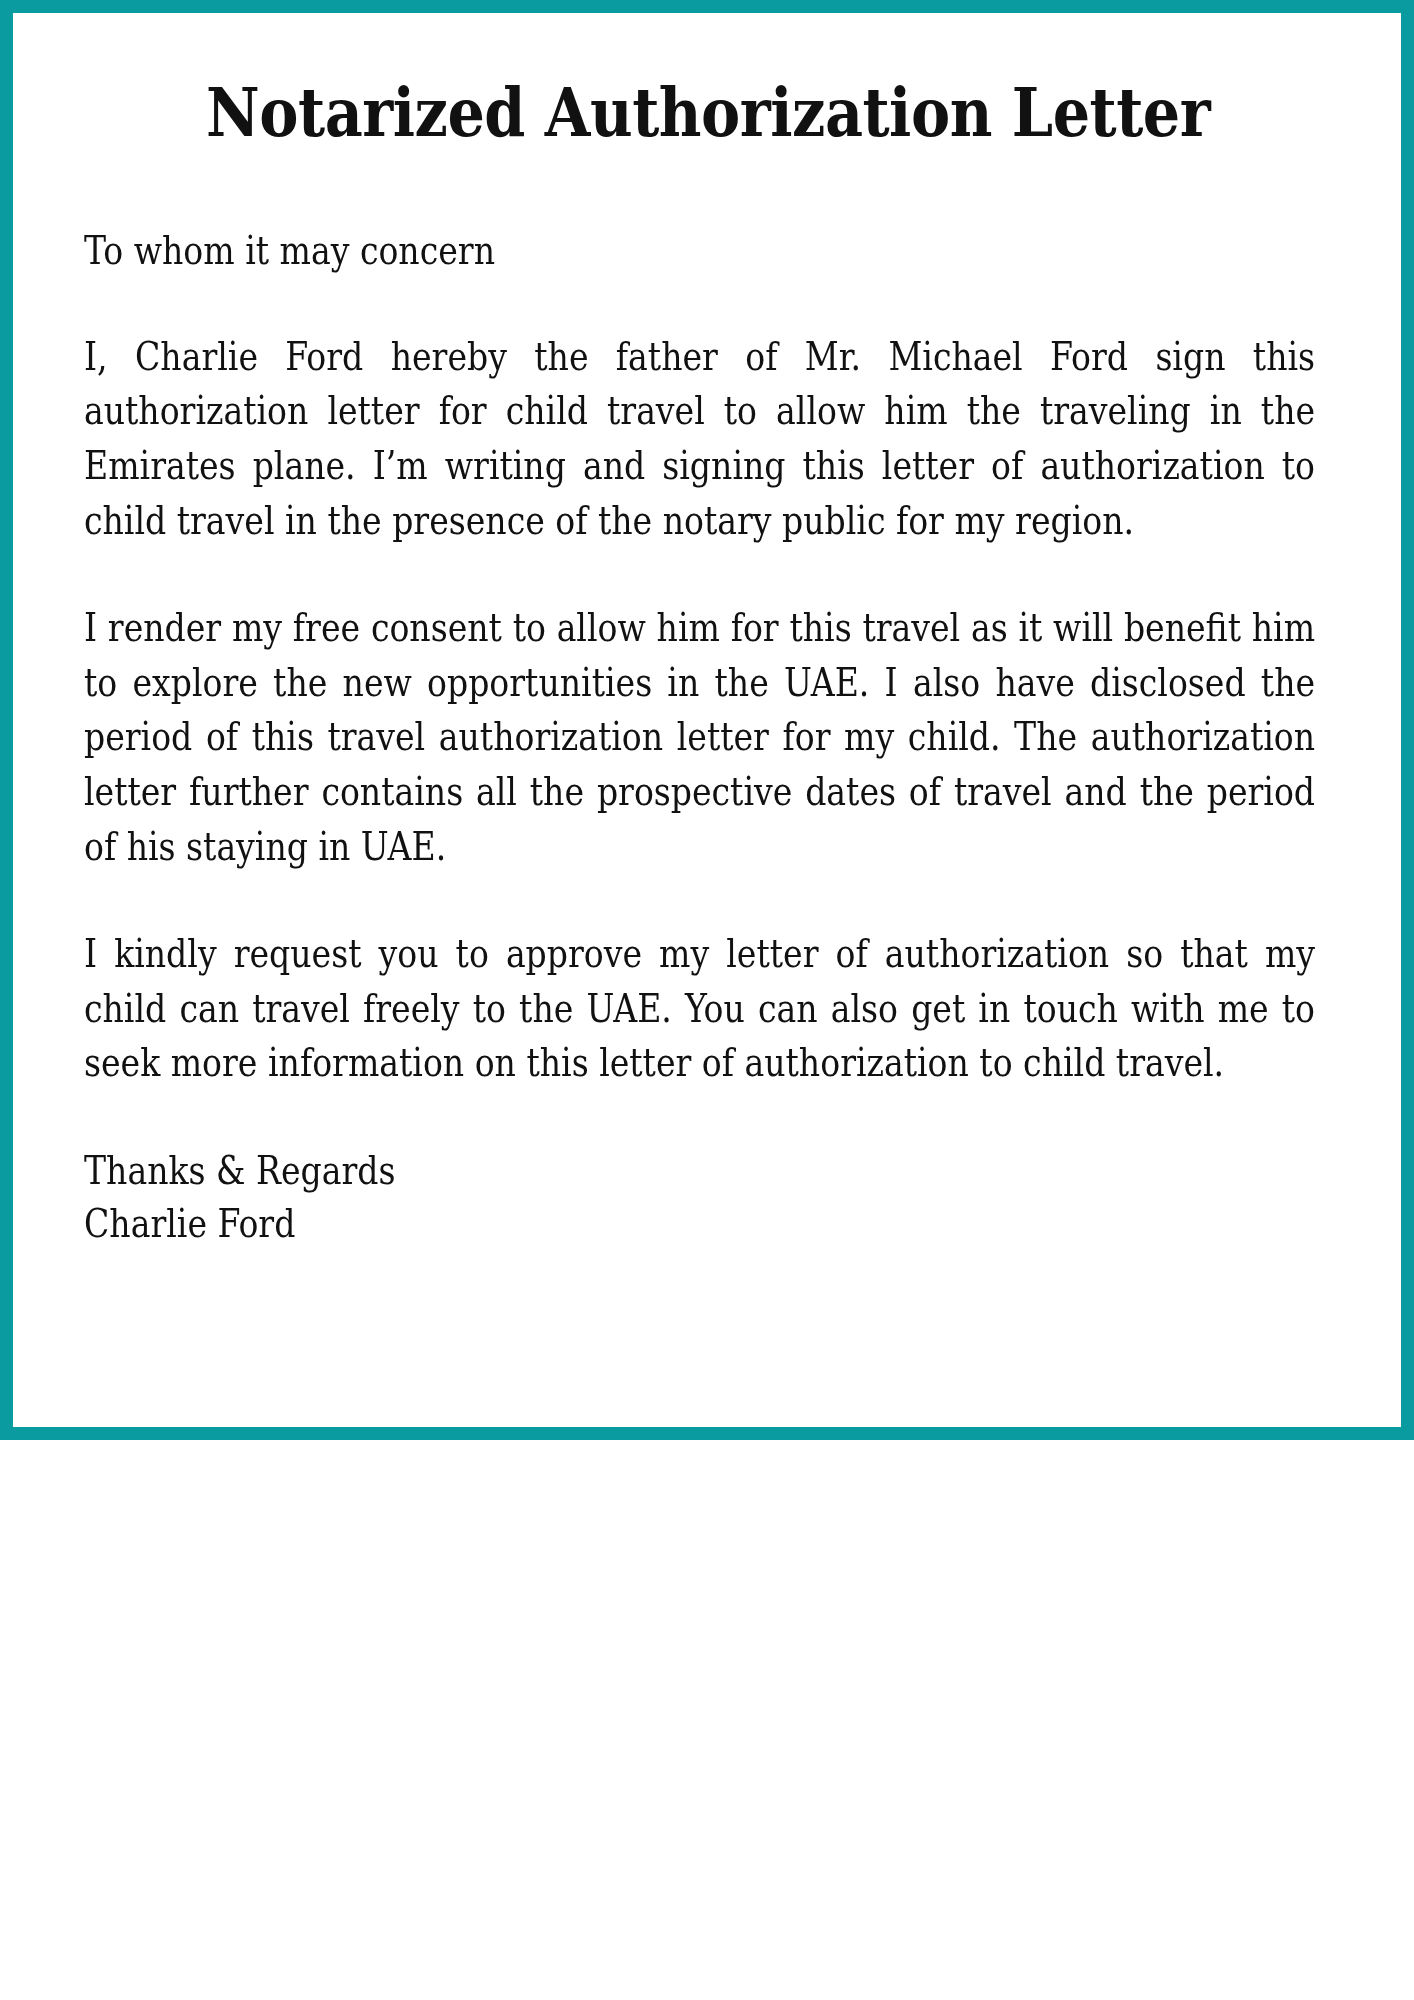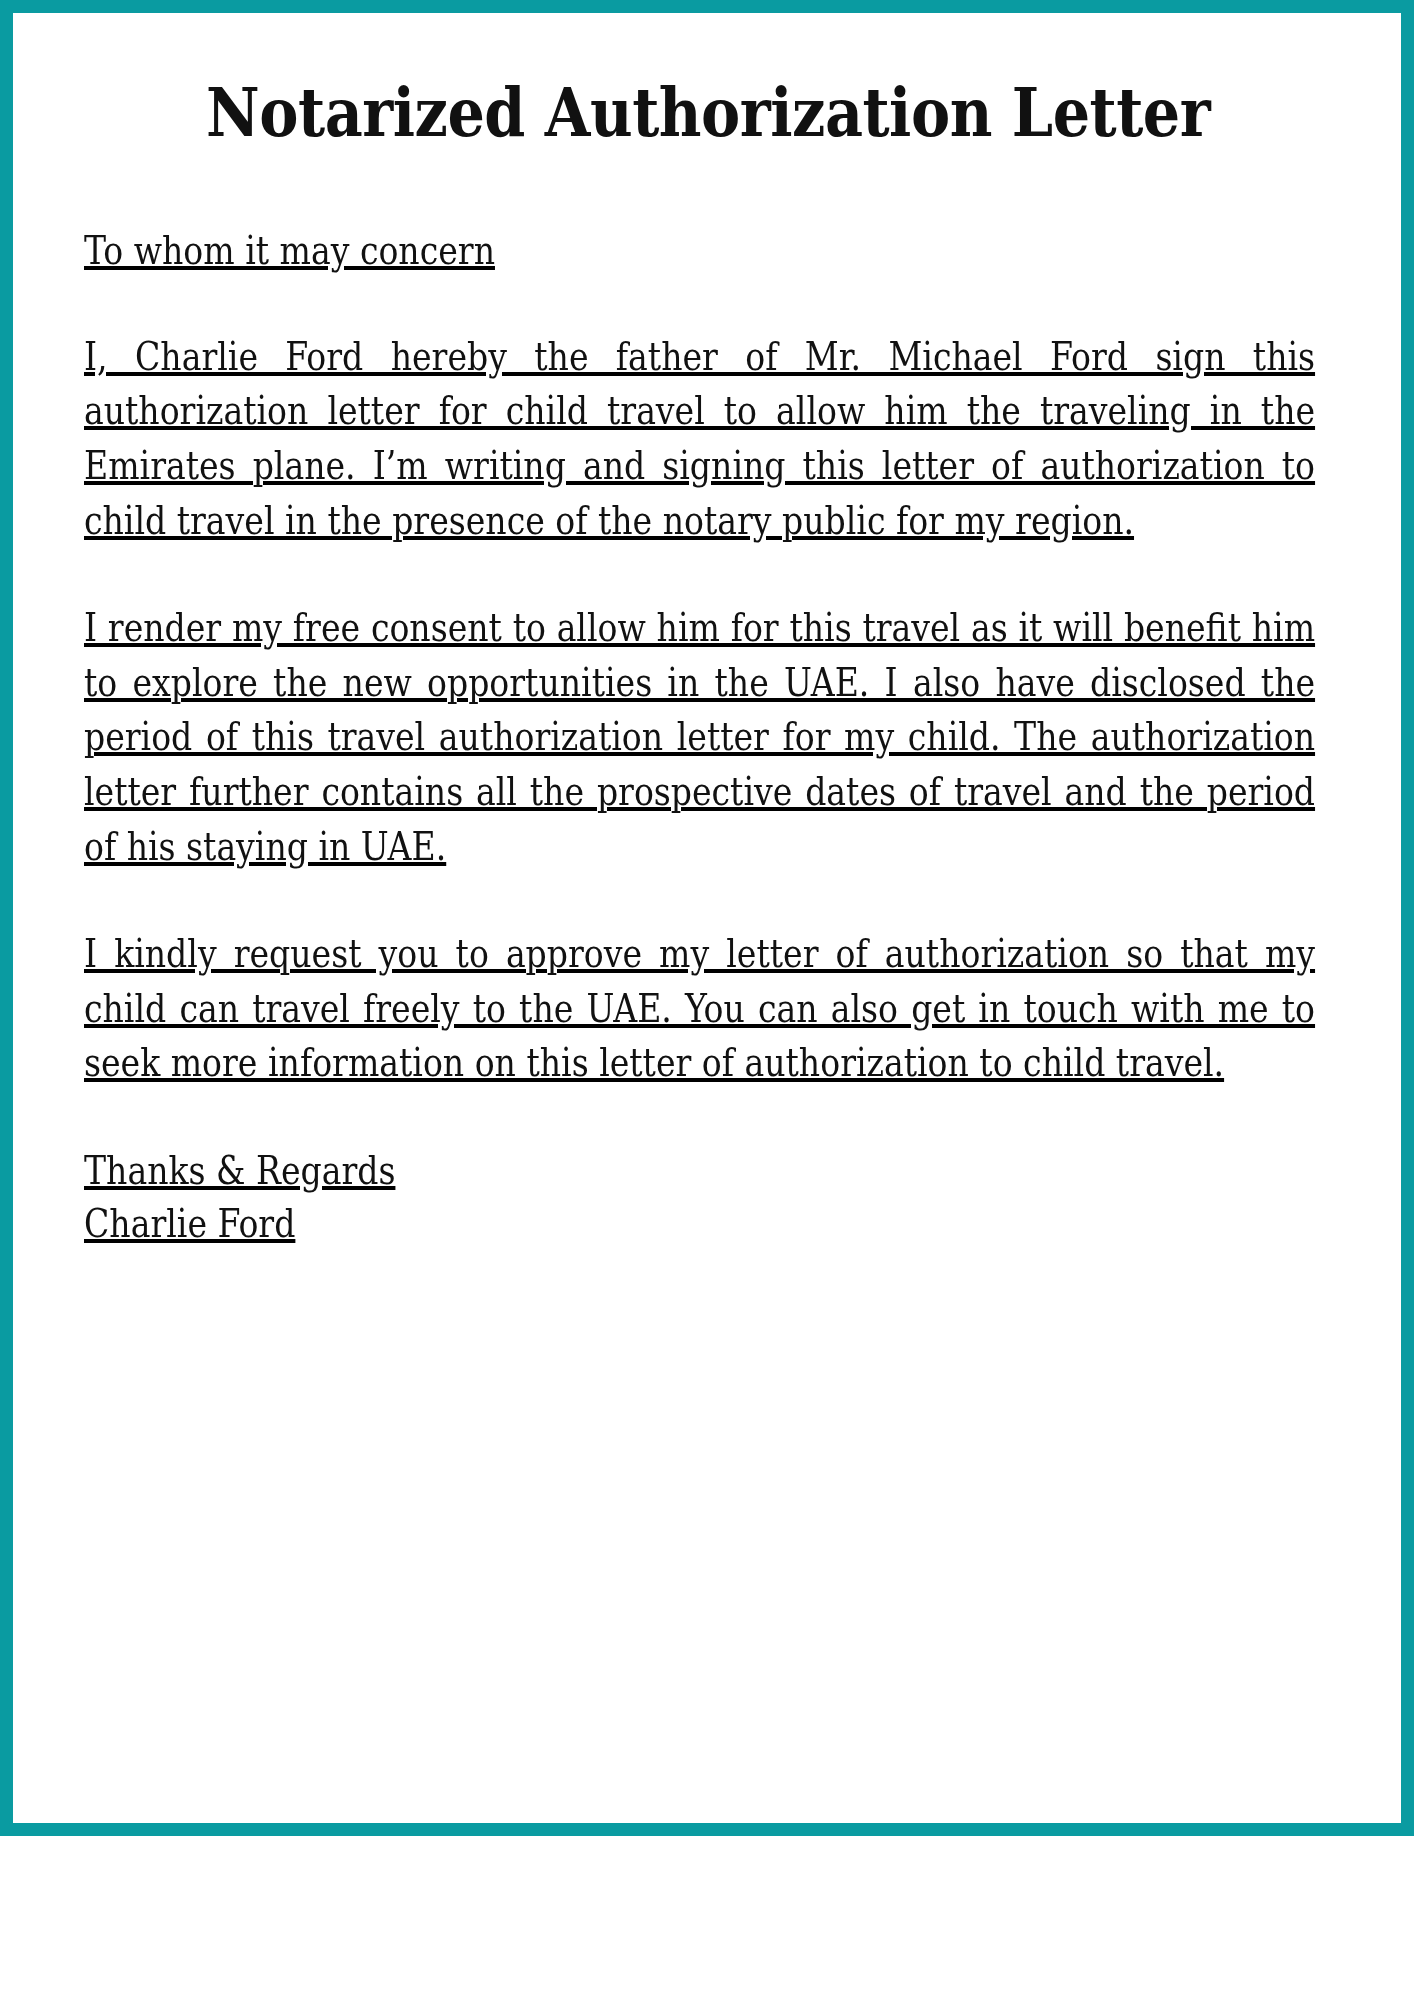--- a/index.html
+++ b/index.html
@@ -12,21 +12,21 @@
     background: #ffffff;
     font-family: "DejaVu Serif", "Liberation Serif", serif;
     overflow: hidden;
   }
 
   
   .page {
     position: relative;
     box-sizing: border-box;
     width: 1414px;
-    height: 1836px;
+    height: 1440px;
     background: #ffffff;
     border: 13px solid #0a9ba1;
   }
 
   .sheet {
     box-sizing: border-box;
     width: 100%;
     height: 100%;
     background: #ffffff;
     padding: 62px 72px 0 57px;
@@ -46,21 +46,20 @@
     font-stretch: condensed;
     transform: scaleX(0.96);
     transform-origin: center top;
   }
 
   
   .body-block {
     margin-top: 74px;
     padding-left: 14px;
     padding-right: 14px;
-    text-decoration: underline;
   }
 
   .salutation {
     font-family: "DejaVu Serif Condensed", "DejaVu Serif", "Liberation Serif", serif;
     font-size: 40px;
     line-height: 1.32;
     color: #111111;
     margin: 0;
     font-stretch: condensed;
     transform: scaleX(0.92);

